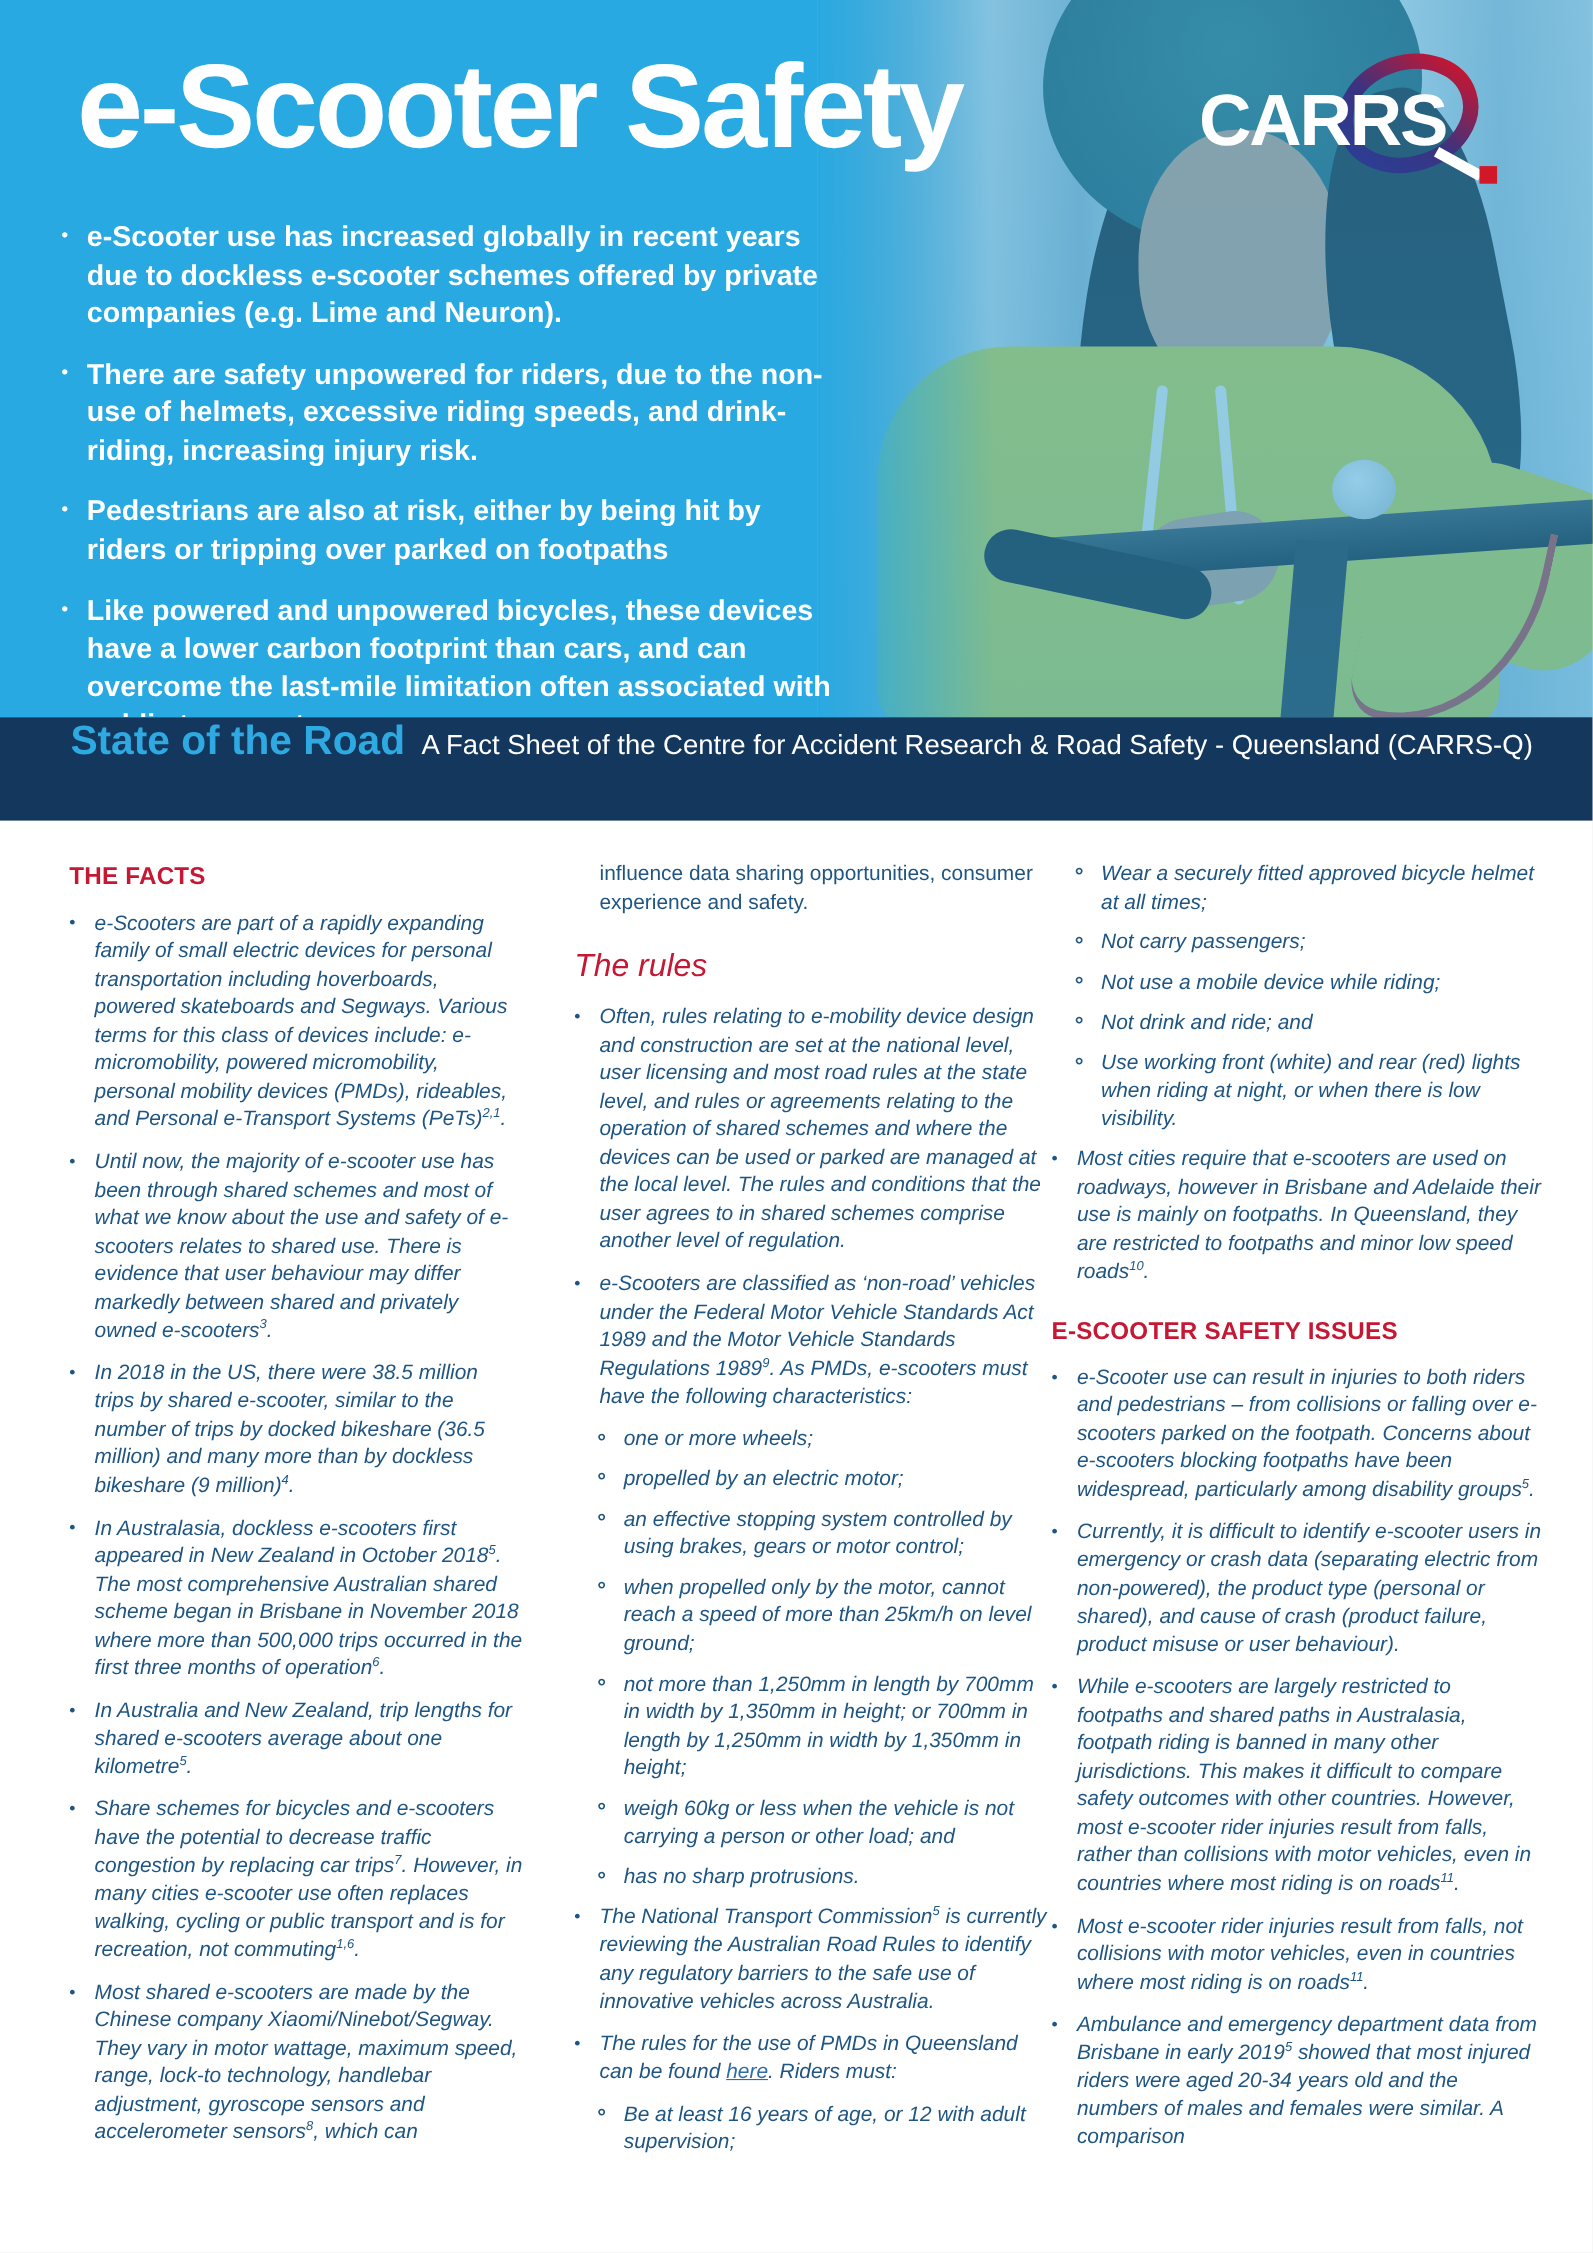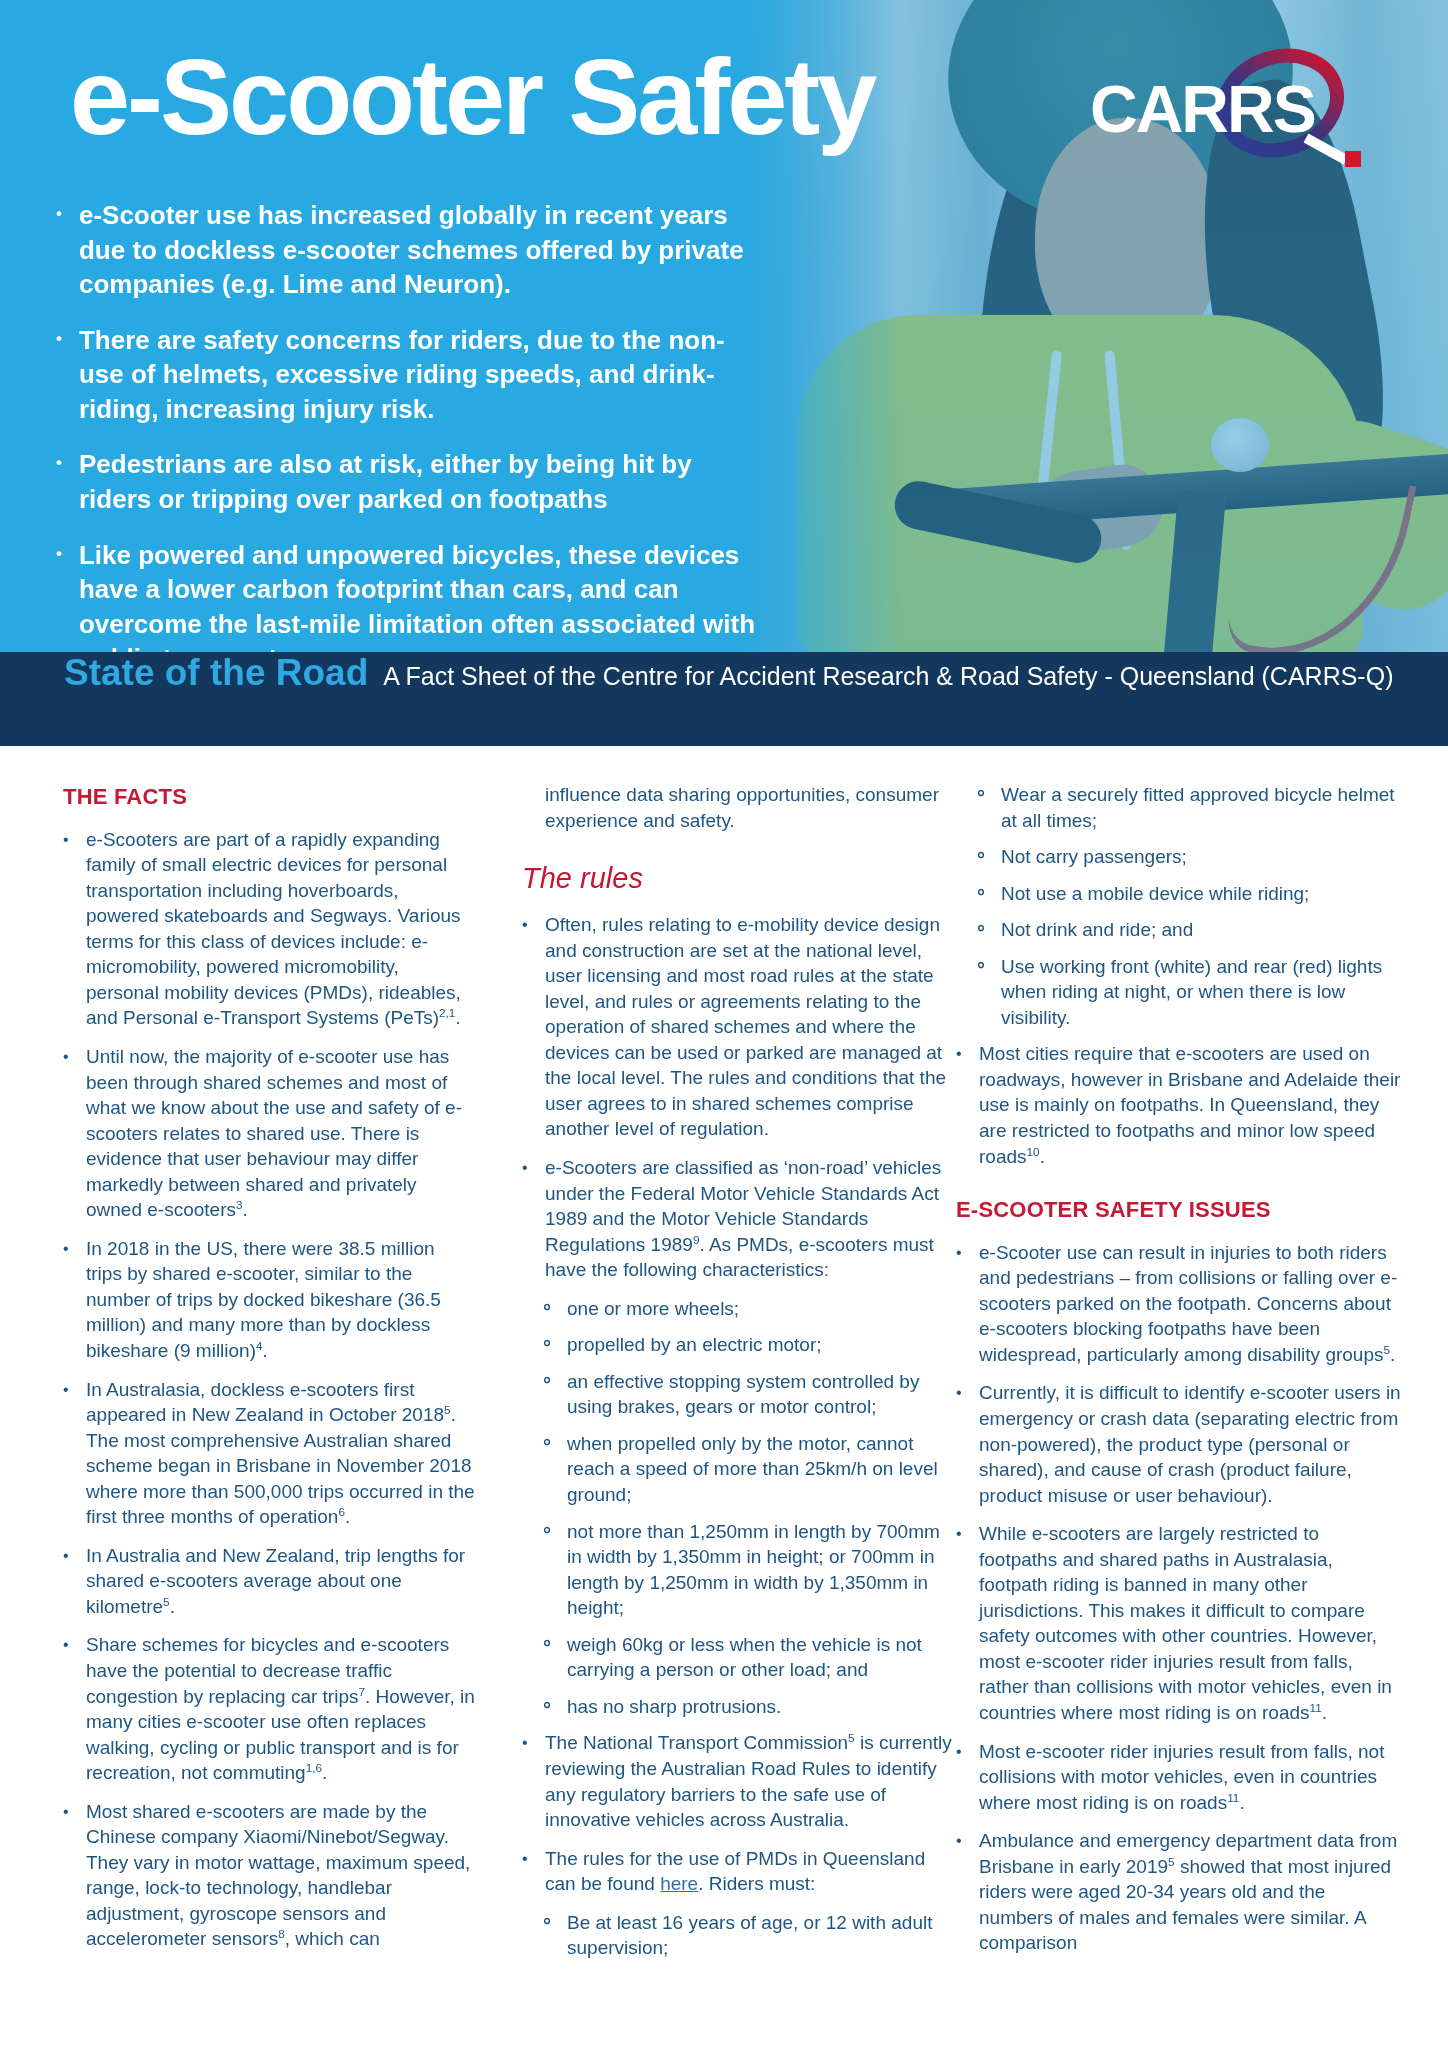--- a/index.html
+++ b/index.html
@@ -68,21 +68,21 @@
   .h-caps{margin:26px 0 15px;font-size:22px;font-weight:bold;
           color:var(--heading-red,#c41834);letter-spacing:.2px;}
   .h-italic{margin:26px 0 14px;font-size:29px;font-weight:normal;font-style:italic;
           color:var(--heading-red,#c41834);}
   .col > :first-child{margin-top:0;}
   .b{display:flex;gap:13px;margin-bottom:13px;}
   .bm{flex:0 0 10px;font-size:16px;transform:translateY(2px);}
   .s{display:flex;gap:14px;margin-bottom:11px;margin-left:21px;}
   .sm{flex:0 0 10px;font-size:20px;font-weight:bold;line-height:1;transform:translateY(5px);}
   .cont{margin:0 0 13px 23px;}
-  .bt{flex:1 1 auto;}
+  .bt{flex:1 1 auto;font-style:italic;}
   sup{font-size:.62em;line-height:0;vertical-align:super;}
   a.link{color:var(--link-blue,#2f6da8);text-decoration:underline;cursor:pointer;}
 </style>
 </head>
 <body>
 
 <div class="page">
 
   <header class="hero">
     <div class="photo">
@@ -123,21 +123,21 @@
 
     <h1>e-Scooter Safety</h1>
 
     <ul class="hero-bullets">
       <li>
         <span class="hb-marker">•</span>
         <span>e-Scooter use has increased globally in recent years due to dockless e-scooter schemes offered by private companies (e.g. Lime and Neuron).</span>
       </li>
       <li>
         <span class="hb-marker">•</span>
-        <span>There are safety concerns for riders, due to the non-use of helmets, excessive riding speeds, and drink-riding, increasing injury risk.</span>
+        <span>There are safety unpowered for riders, due to the non-use of helmets, excessive riding speeds, and drink-riding, increasing injury risk.</span>
       </li>
       <li>
         <span class="hb-marker">•</span>
         <span>Pedestrians are also at risk, either by being hit by riders or tripping over parked on footpaths</span>
       </li>
       <li>
         <span class="hb-marker">•</span>
         <span>Like powered and unpowered bicycles, these devices have a lower carbon footprint than cars, and can overcome the last-mile limitation often associated with public transport.</span>
       </li>
     </ul>

